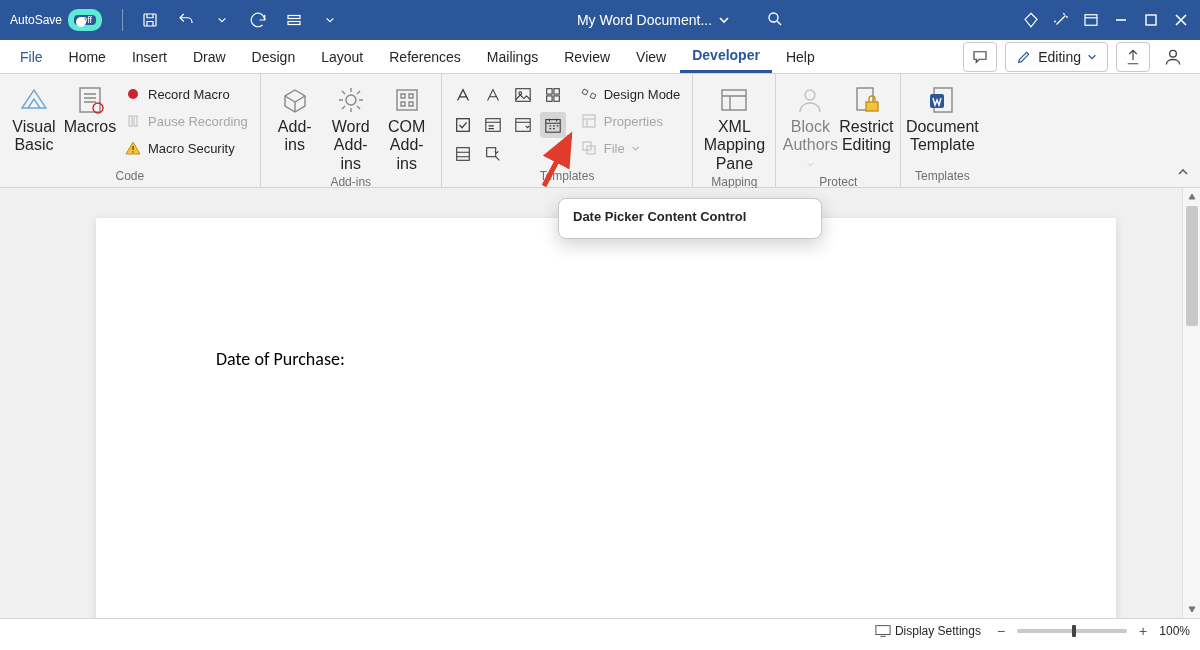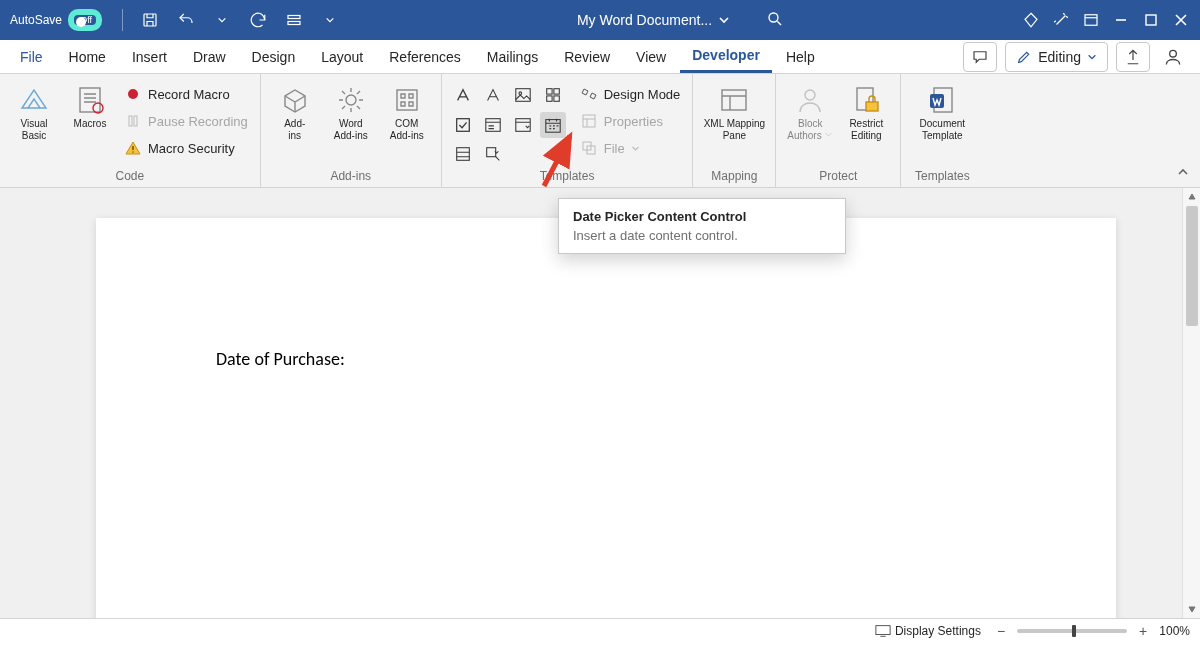--- a/index.html
+++ b/index.html
@@ -63,41 +63,41 @@
     display:flex; position:relative;
   }
   .group {
     display:flex;flex-direction:column;align-items:center;
     border-right:1px solid var(--ribbon-border);padding:4px 8px 0 8px;
   }
   .group-body { flex:1; display:flex; align-items:flex-start; gap:4px; }
   .group-label { font-size:12px; color:var(--text-dim); padding:2px 0 4px 0; }
   .bigbtn { width:52px; display:flex;flex-direction:column;align-items:center;gap:2px;padding-top:6px; }
   .bigbtn .ico { width:32px;height:32px;display:flex;align-items:center;justify-content:center; }
-  .bigbtn .lbl { font-size:10px;text-align:center;line-height:1.15;color:var(--text); }
+  .bigbtn .lbl { font-size:16px;text-align:center;line-height:1.15;color:var(--text); }
   .bigbtn.wide { width:66px; }
   .stack { display:flex;flex-direction:column;gap:3px;padding-top:4px; }
   .smallbtn { height:24px;display:flex;align-items:center;gap:6px;padding:0 4px;font-size:13px;color:var(--text); }
   .smallbtn .ico { width:18px;height:18px;display:flex;align-items:center;justify-content:center; }
   .smallbtn.disabled { color:var(--text-disabled); }
   .grid16 { display:grid;grid-template-columns:repeat(4,26px);grid-auto-rows:26px;gap:4px; }
   .grid16.two { grid-template-columns:repeat(2,26px); }
   .cell { display:flex;align-items:center;justify-content:center;border-radius:3px; }
   .cell.hi { background:#d6d6d6; }
   .cell svg { stroke:#3b3b3b; fill:none; }
   .ctrl-options { display:flex;flex-direction:column;gap:3px;padding-top:4px;margin-left:6px; }
   .collapse {
     position:absolute;right:6px;bottom:4px;width:22px;height:22px;
     display:flex;align-items:center;justify-content:center;
   }
 
   
   .tooltip {
-    position:absolute; left:558px; top:198px; width:288px;
-    background:#fff;border:1px solid #c8c8c8;border-radius:0;
+    position:absolute; left:558px; top:198px; width:264px;
+    background:#fff;border:1px solid #c8c8c8;border-radius:8px;
     box-shadow:0 6px 18px rgba(0,0,0,.18);padding:10px 14px;
   }
   .tooltip .tt-title { font-weight:600;font-size:13px;color:var(--text);margin-bottom:4px; }
   .tooltip .tt-body { font-size:13px;color:var(--text-dim); }
 
   
   .arrow {
     position:absolute; left:536px; top:130px; pointer-events:none;
   }
 
@@ -579,21 +579,20 @@
     <div class="slider">
         <div class="knob"></div>
       </div>
     <span style="font-size:14px;color:#555;padding:0 4px">+</span>
     <span>100%</span>
   </div>
 </div>
 
 <div class="tooltip">
   <div class="tt-title">Date Picker Content Control</div>
-  <div class="tt-body">Insert a date content control.</div>
 </div>
 
 <svg class="arrow" width="50" height="60">
   <defs>
       <marker id="ah" markerWidth="8" markerHeight="8" refX="6" refY="3" orient="auto">
         <path d="M0 0L7 3L0 6z" fill="#e03c2a"></path>
       </marker>
     </defs>
   <path d="M8 56 L34 6" stroke="#e03c2a" stroke-width="5" fill="none" marker-end="url(#ah)"></path>
 </svg>

